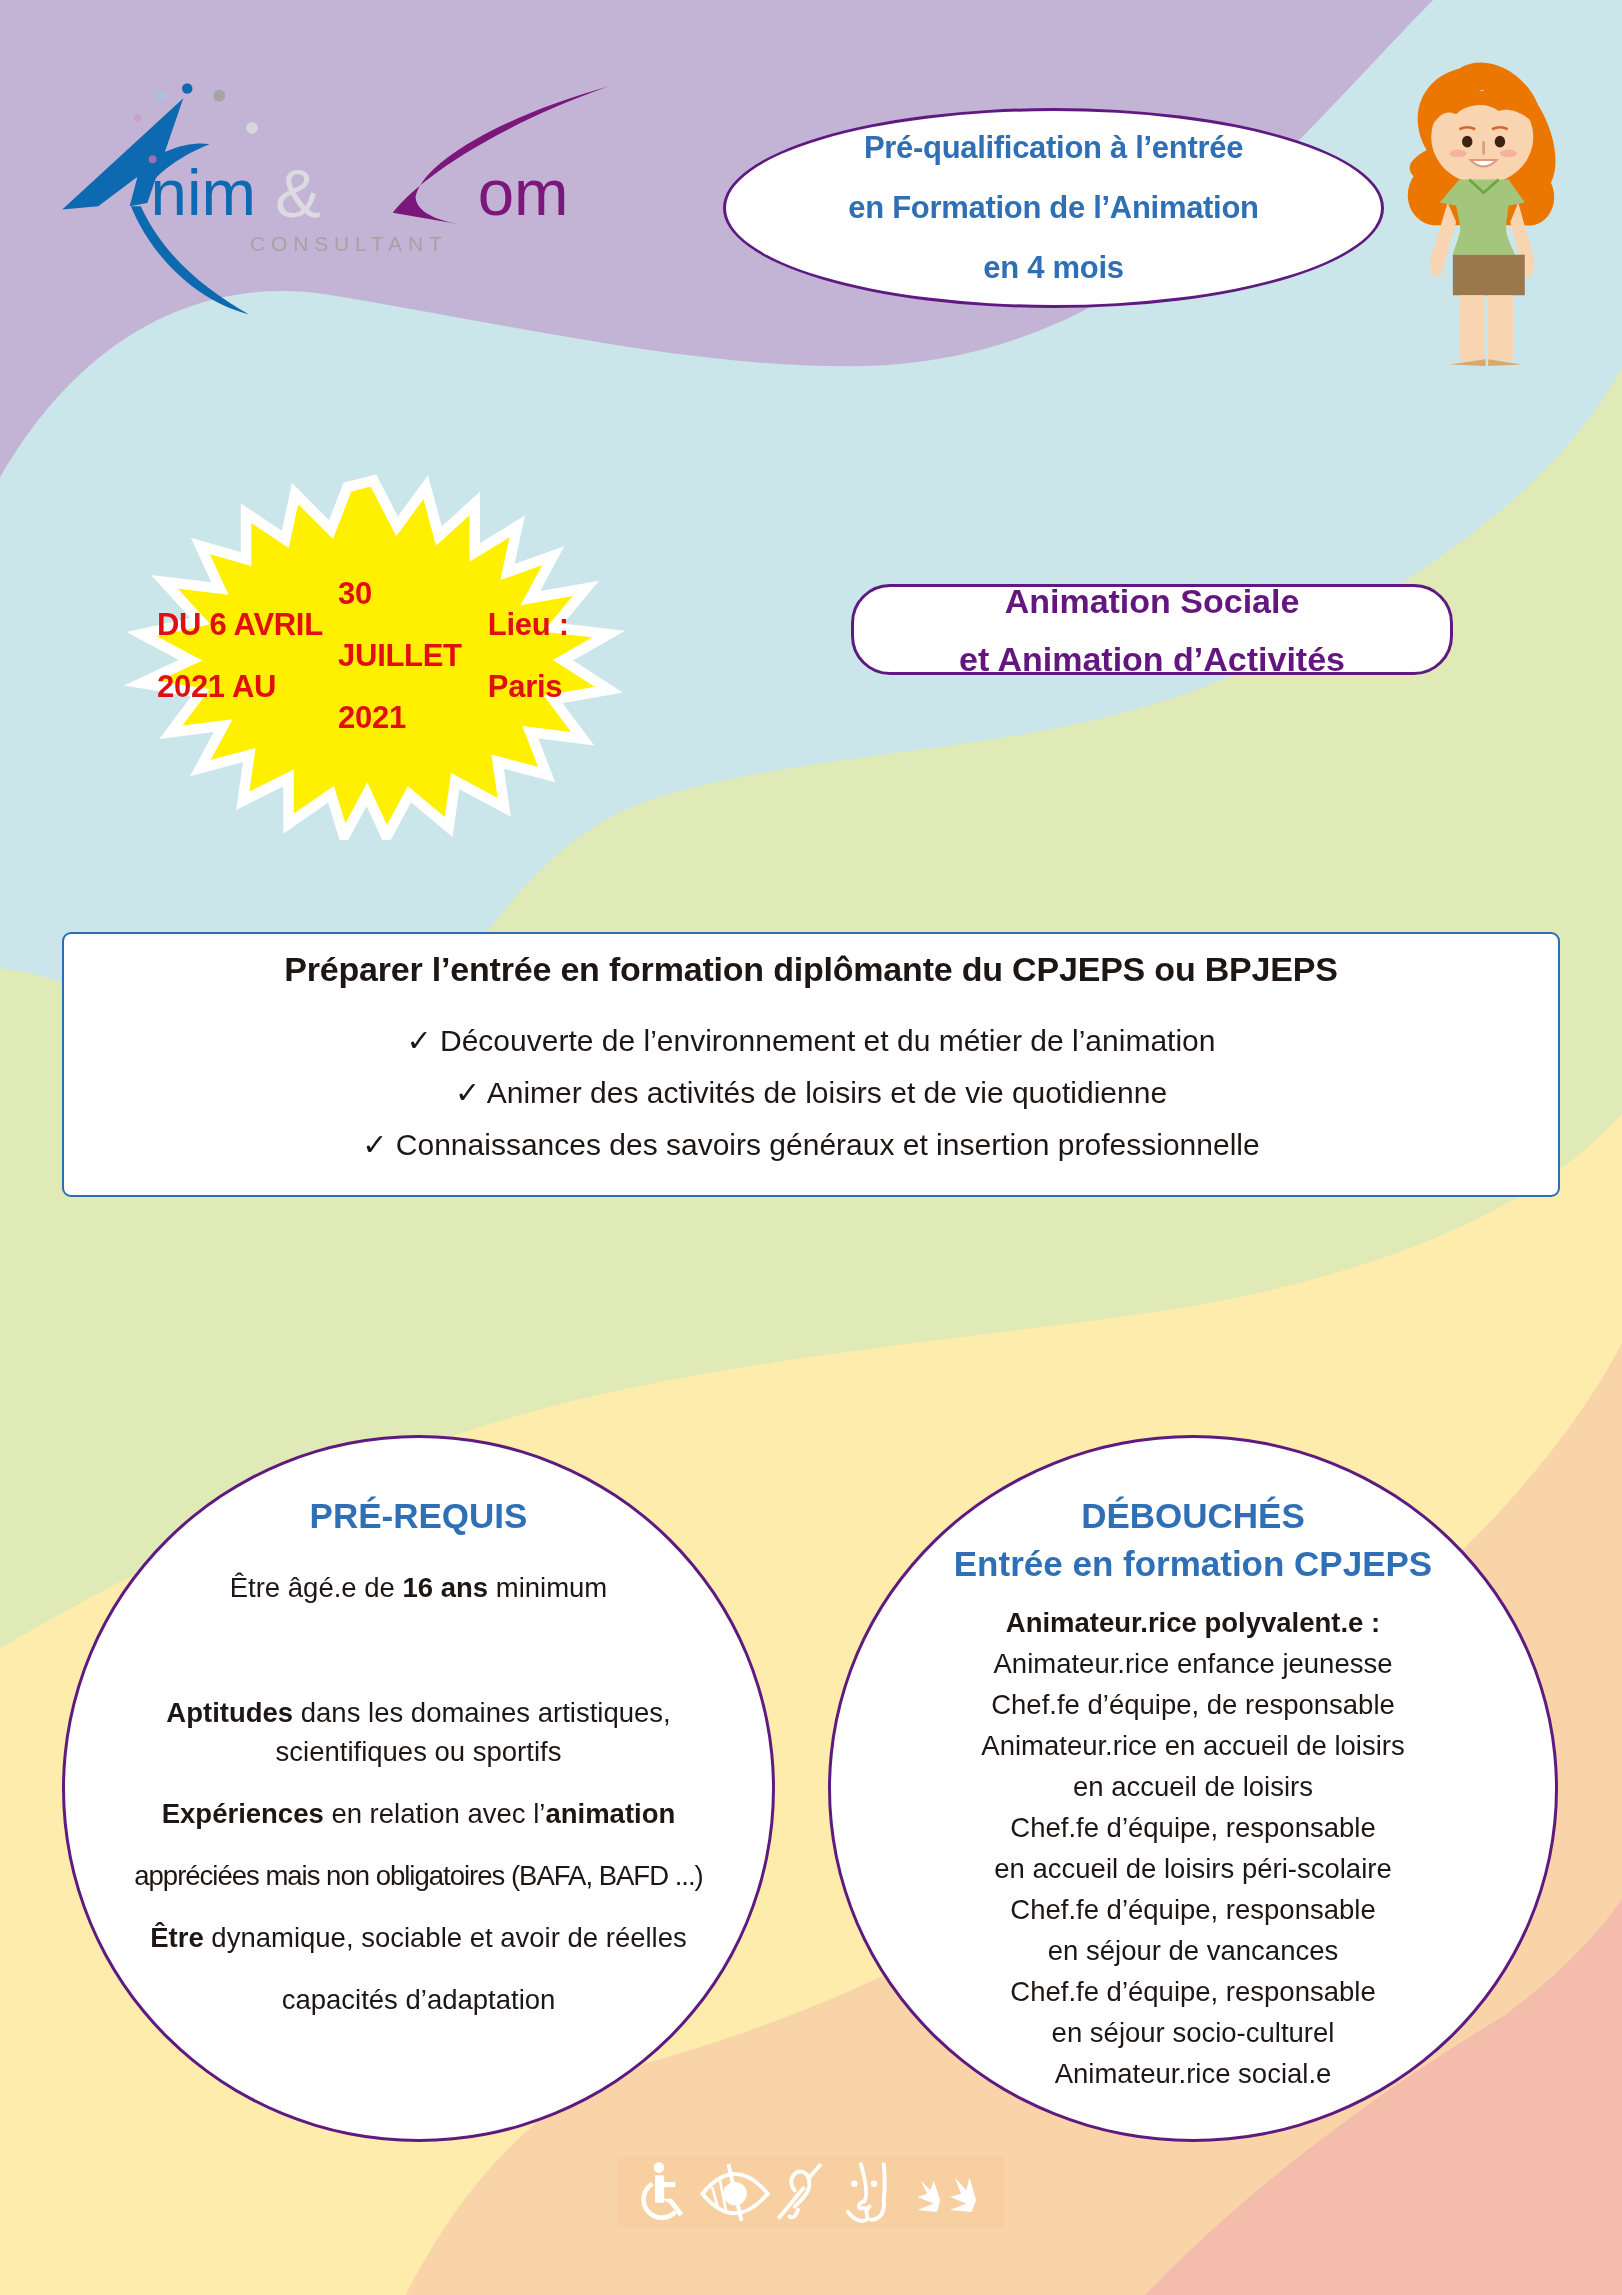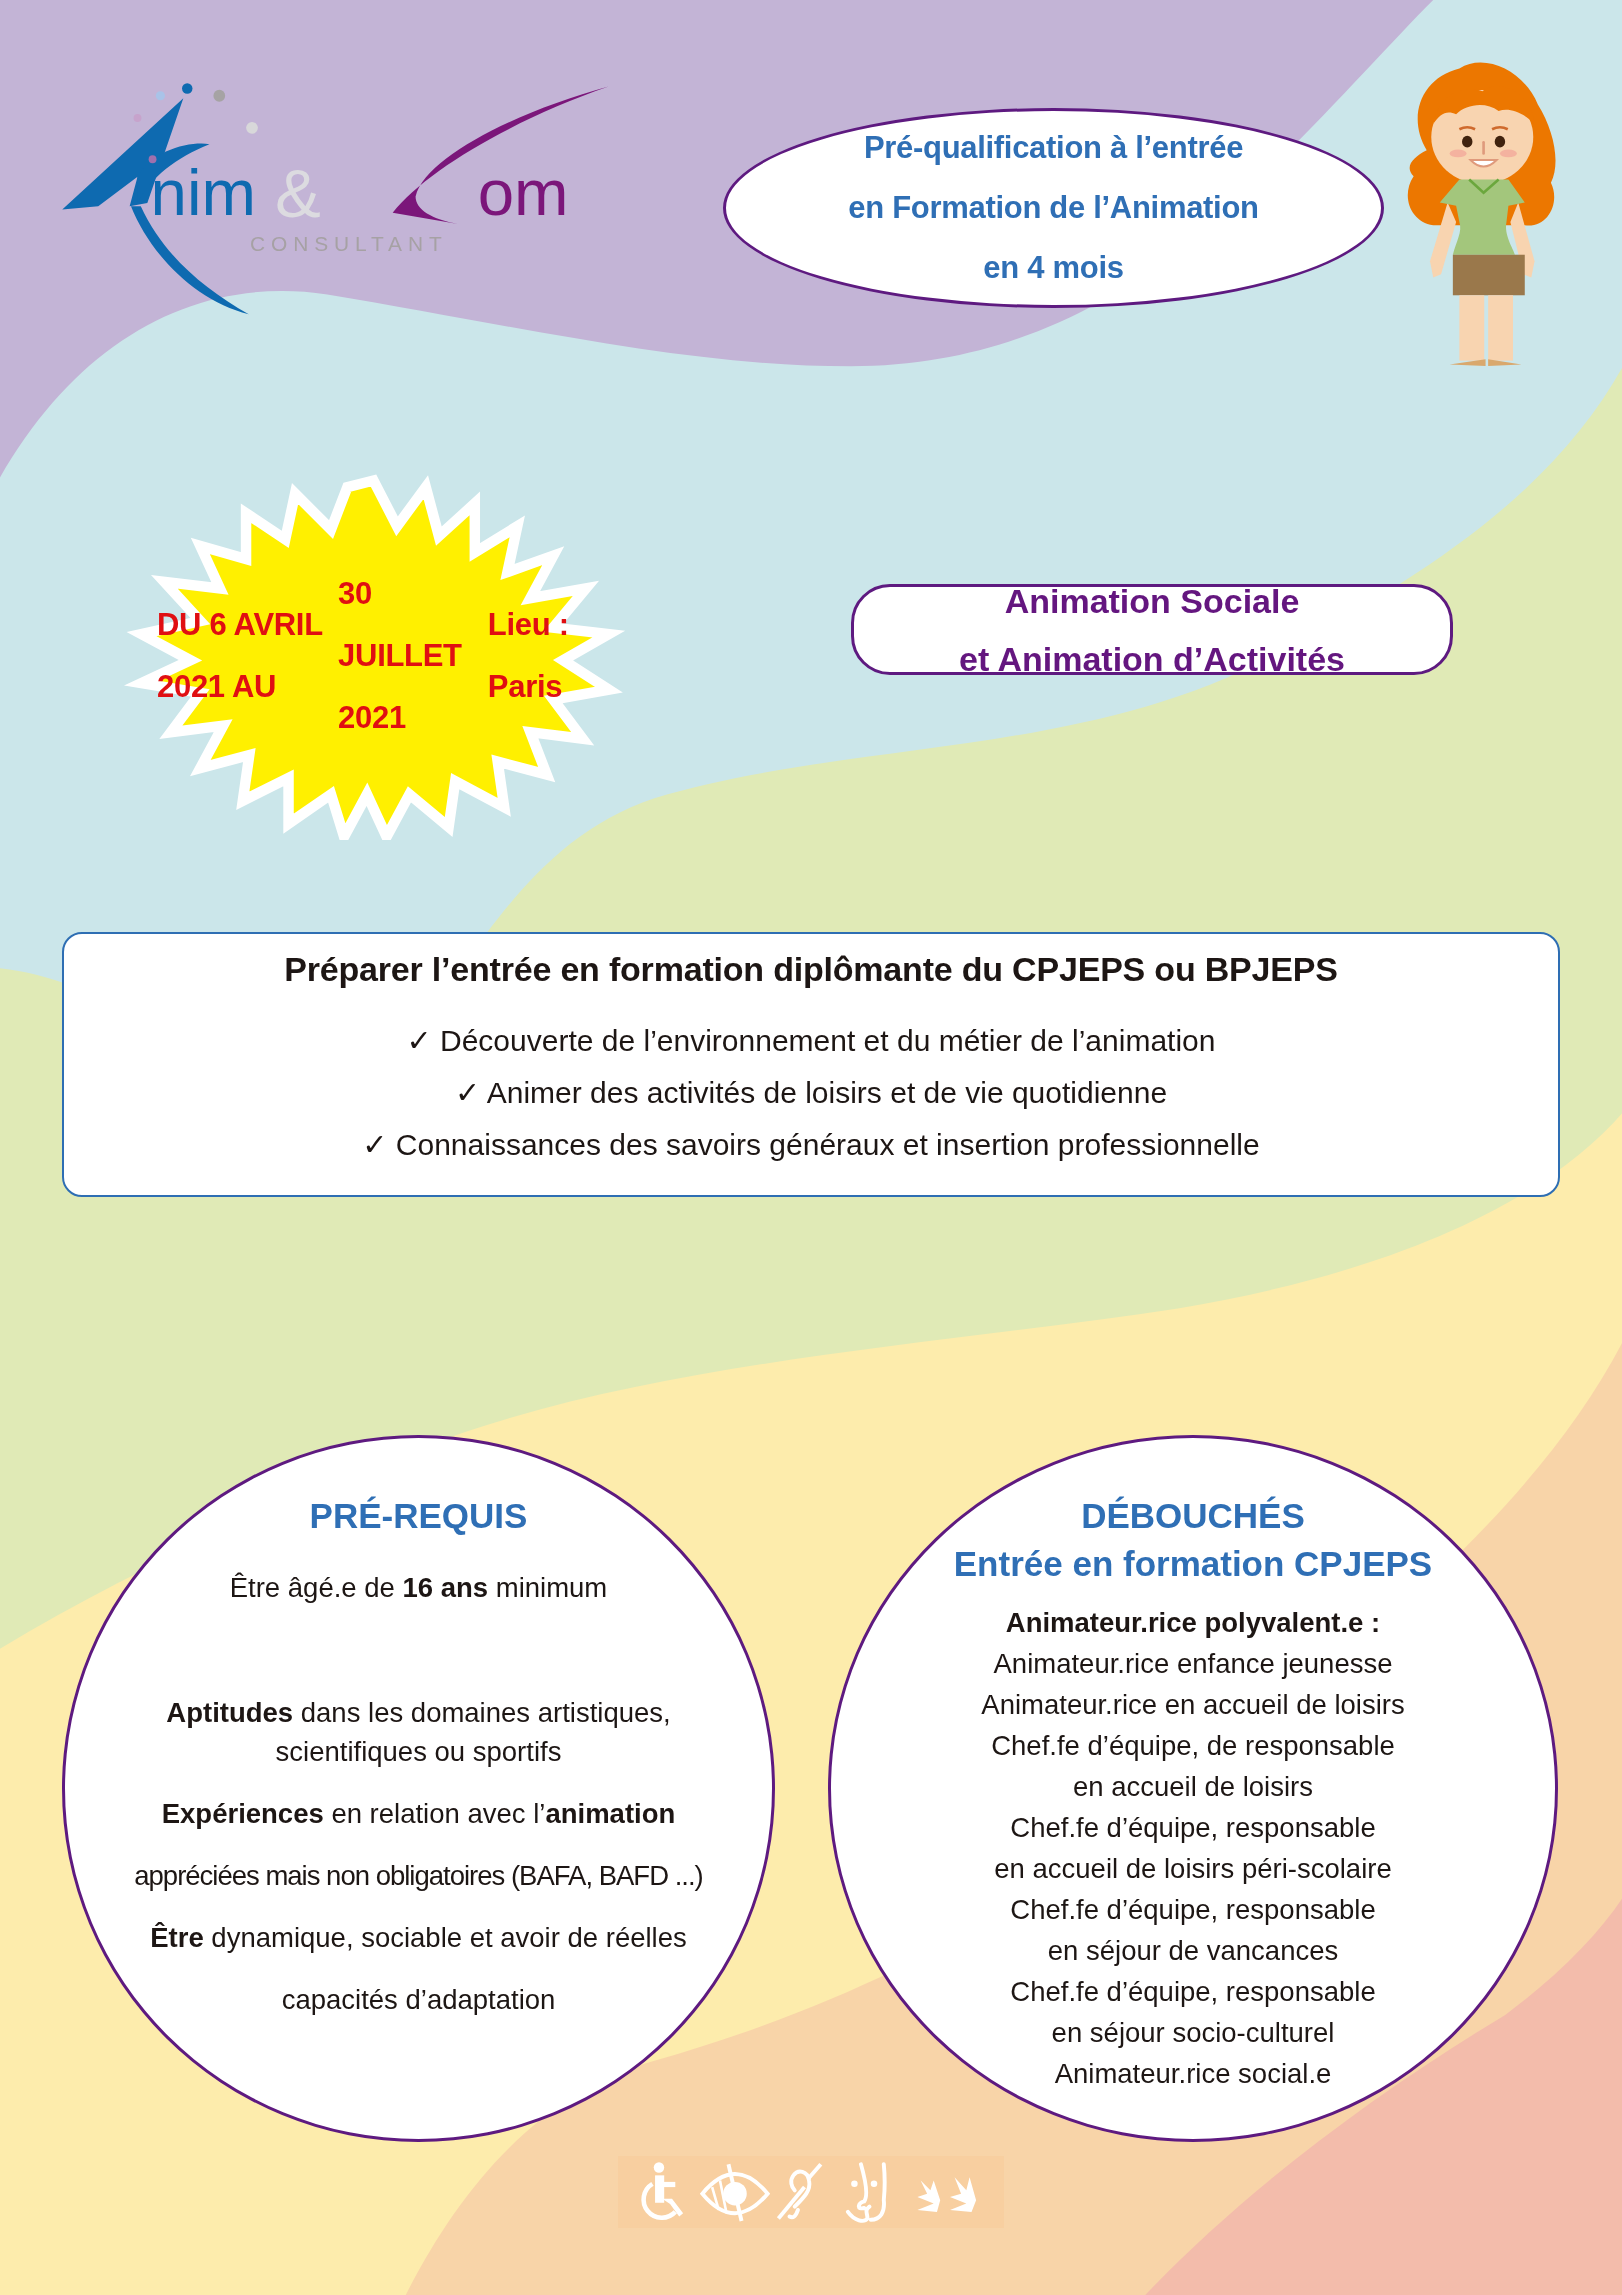--- a/index.html
+++ b/index.html
@@ -8,21 +8,21 @@
   .abs { position:absolute; }
   .logo { left:59px; top:72px; width:615px; height:249px; }
   .title-oval { left:723px; top:108px; width:661px; height:200px; border:3.3px solid #5e1a80; border-radius:50%; background:#fff; box-sizing:border-box; display:flex; flex-direction:column; align-items:center; justify-content:center; }
   .title-oval span { color:#2f6fb5; font-weight:bold; font-size:31px; line-height:60px; letter-spacing:-0.3px; }
   .character { left:1394px; top:39px; width:170px; height:523px; }
   .burst { left:79px; top:474px; width:589px; height:366px; }
   .burst-text { left:157px; top:563px; width:432px; display:flex; flex-direction:row; align-items:center; }
   .burst-text span { color:#e00f12; font-weight:bold; font-size:31px; line-height:62px; letter-spacing:-0.3px; }
   .pill { left:851px; top:584px; width:602px; height:91px; border:3.3px solid #5e1a80; border-radius:39px; background:#fff; box-sizing:border-box; display:flex; flex-direction:column; align-items:center; justify-content:center; }
   .pill span { color:#64167f; font-weight:bold; font-size:34px; line-height:58px; }
-  .mainbox { left:62px; top:932px; width:1498px; height:265px; border:2.6px solid #2e6eb3; border-radius:20px; background:#fff; box-sizing:border-box; text-align:center; }
+  .mainbox { left:62px; top:932px; width:1498px; height:265px; border:2.6px solid #2e6eb3; border-radius:9px; background:#fff; box-sizing:border-box; text-align:center; }
   .mainbox h2 { margin:15.7px 0 26px 0; font-size:34px; font-weight:bold; color:#1d1614; letter-spacing:-0.2px; }
   .mainbox .item { font-size:30px; color:#1d1614; line-height:52px; }
   .circle { width:713px; height:707px; border:3.3px solid #5e1a80; border-radius:50%; background:#fff; box-sizing:border-box; text-align:center; }
   .circle-left { left:62px; top:1435px; }
   .circle-right { left:828px; top:1435px; width:730px; }
   .c-title { color:#2f6fb5; font-weight:bold; font-size:35px; }
   .c-line { color:#1d1614; font-size:27.5px; }
   .c-line b { font-weight:bold; }
   .acc { left:618px; top:2156px; width:386px; height:72px; background:#f8cfa0; opacity:1; display:flex; align-items:center; justify-content:space-around; padding:0 16.4px; box-sizing:border-box; }
 </style>
@@ -146,22 +146,22 @@
   <div style="position:absolute; left:0; right:0; top:484px;" class="c-line"><b>Être</b><span> dynamique, sociable et avoir de réelles</span></div>
   <div style="position:absolute; left:0; right:0; top:546px;" class="c-line">capacités d’adaptation</div>
 </div>
 
 <div class="abs circle circle-right">
   <div style="position:absolute; left:0; right:0; top:58px;" class="c-title">DÉBOUCHÉS</div>
   <div style="position:absolute; left:0; right:0; top:106px;" class="c-title">Entrée en formation CPJEPS</div>
   <div style="position:absolute; left:0; right:0; top:164px; line-height:41px;">
     <div class="c-line" style="font-weight:bold;">Animateur.rice polyvalent.e :</div>
     <div class="c-line">Animateur.rice enfance jeunesse</div>
+    <div class="c-line">Chef.fe d’équipe, de responsable</div>
     <div class="c-line">Animateur.rice en accueil de loisirs</div>
-    <div class="c-line">Chef.fe d’équipe, de responsable</div>
     <div class="c-line">en accueil de loisirs</div>
     <div class="c-line">Chef.fe d’équipe, responsable</div>
     <div class="c-line">en accueil de loisirs péri-scolaire</div>
     <div class="c-line">Chef.fe d’équipe, responsable</div>
     <div class="c-line">en séjour de vancances</div>
     <div class="c-line">Chef.fe d’équipe, responsable</div>
     <div class="c-line">en séjour socio-culturel</div>
     <div class="c-line">Animateur.rice social.e</div>
   </div>
 </div>

